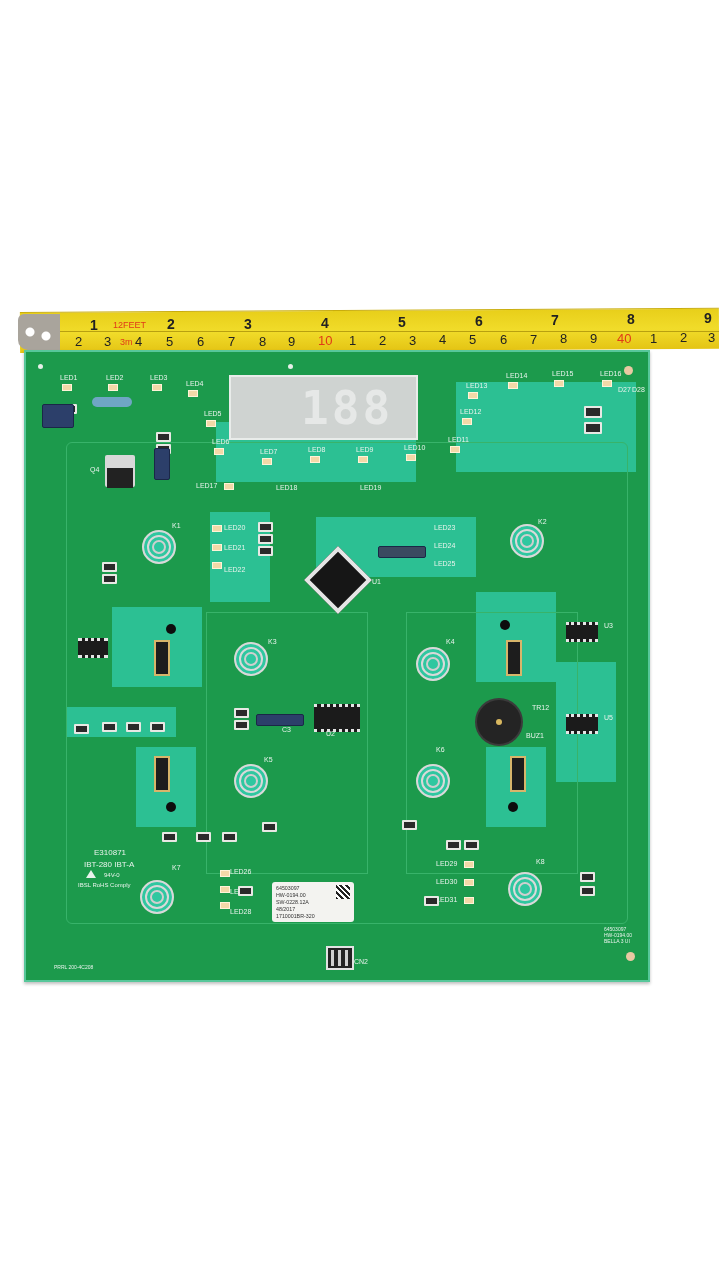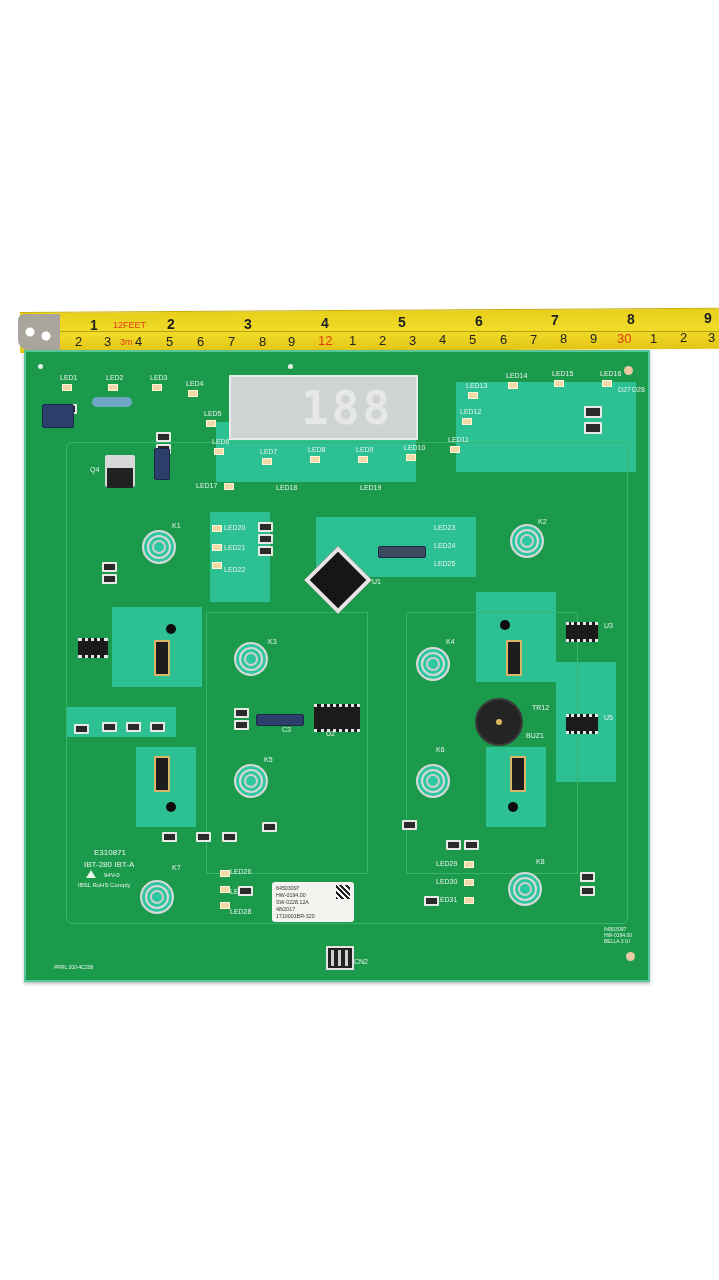--- a/index.html
+++ b/index.html
@@ -66,31 +66,31 @@
 
 <div class="abs tnum small" style="left:75px;top:334px;">2</div>
 <div class="abs tnum small" style="left:104px;top:334px;">3</div>
 <div class="abs tape-feet" style="left:120px;top:337px;">3m</div>
 <div class="abs tnum small" style="left:135px;top:334px;">4</div>
 <div class="abs tnum small" style="left:166px;top:334px;">5</div>
 <div class="abs tnum small" style="left:197px;top:334px;">6</div>
 <div class="abs tnum small" style="left:228px;top:334px;">7</div>
 <div class="abs tnum small" style="left:259px;top:334px;">8</div>
 <div class="abs tnum small" style="left:288px;top:334px;">9</div>
-<div class="abs tnum small red" style="left:318px;top:333px;">12</div>
+<div class="abs tnum small red" style="left:318px;top:333px;">10</div>
 <div class="abs tnum small" style="left:349px;top:333px;">1</div>
 <div class="abs tnum small" style="left:379px;top:333px;">2</div>
 <div class="abs tnum small" style="left:409px;top:333px;">3</div>
 <div class="abs tnum small" style="left:439px;top:332px;">4</div>
 <div class="abs tnum small" style="left:469px;top:332px;">5</div>
 <div class="abs tnum small" style="left:500px;top:332px;">6</div>
 <div class="abs tnum small" style="left:530px;top:332px;">7</div>
 <div class="abs tnum small" style="left:560px;top:331px;">8</div>
 <div class="abs tnum small" style="left:590px;top:331px;">9</div>
-<div class="abs tnum small red" style="left:617px;top:331px;">30</div>
+<div class="abs tnum small red" style="left:617px;top:331px;">40</div>
 <div class="abs tnum small" style="left:650px;top:331px;">1</div>
 <div class="abs tnum small" style="left:680px;top:330px;">2</div>
 <div class="abs tnum small" style="left:708px;top:330px;">3</div>
 
 <div class="abs pcb">
 
   <div class="pour" style="left:190px;top:70px;width:200px;height:60px;opacity:0.85;"></div>
   <div class="pour" style="left:430px;top:30px;width:180px;height:90px;opacity:0.85;"></div>
   <div class="pour" style="left:184px;top:160px;width:60px;height:90px;opacity:0.85;"></div>
   <div class="pour" style="left:290px;top:165px;width:160px;height:60px;opacity:0.85;"></div>

